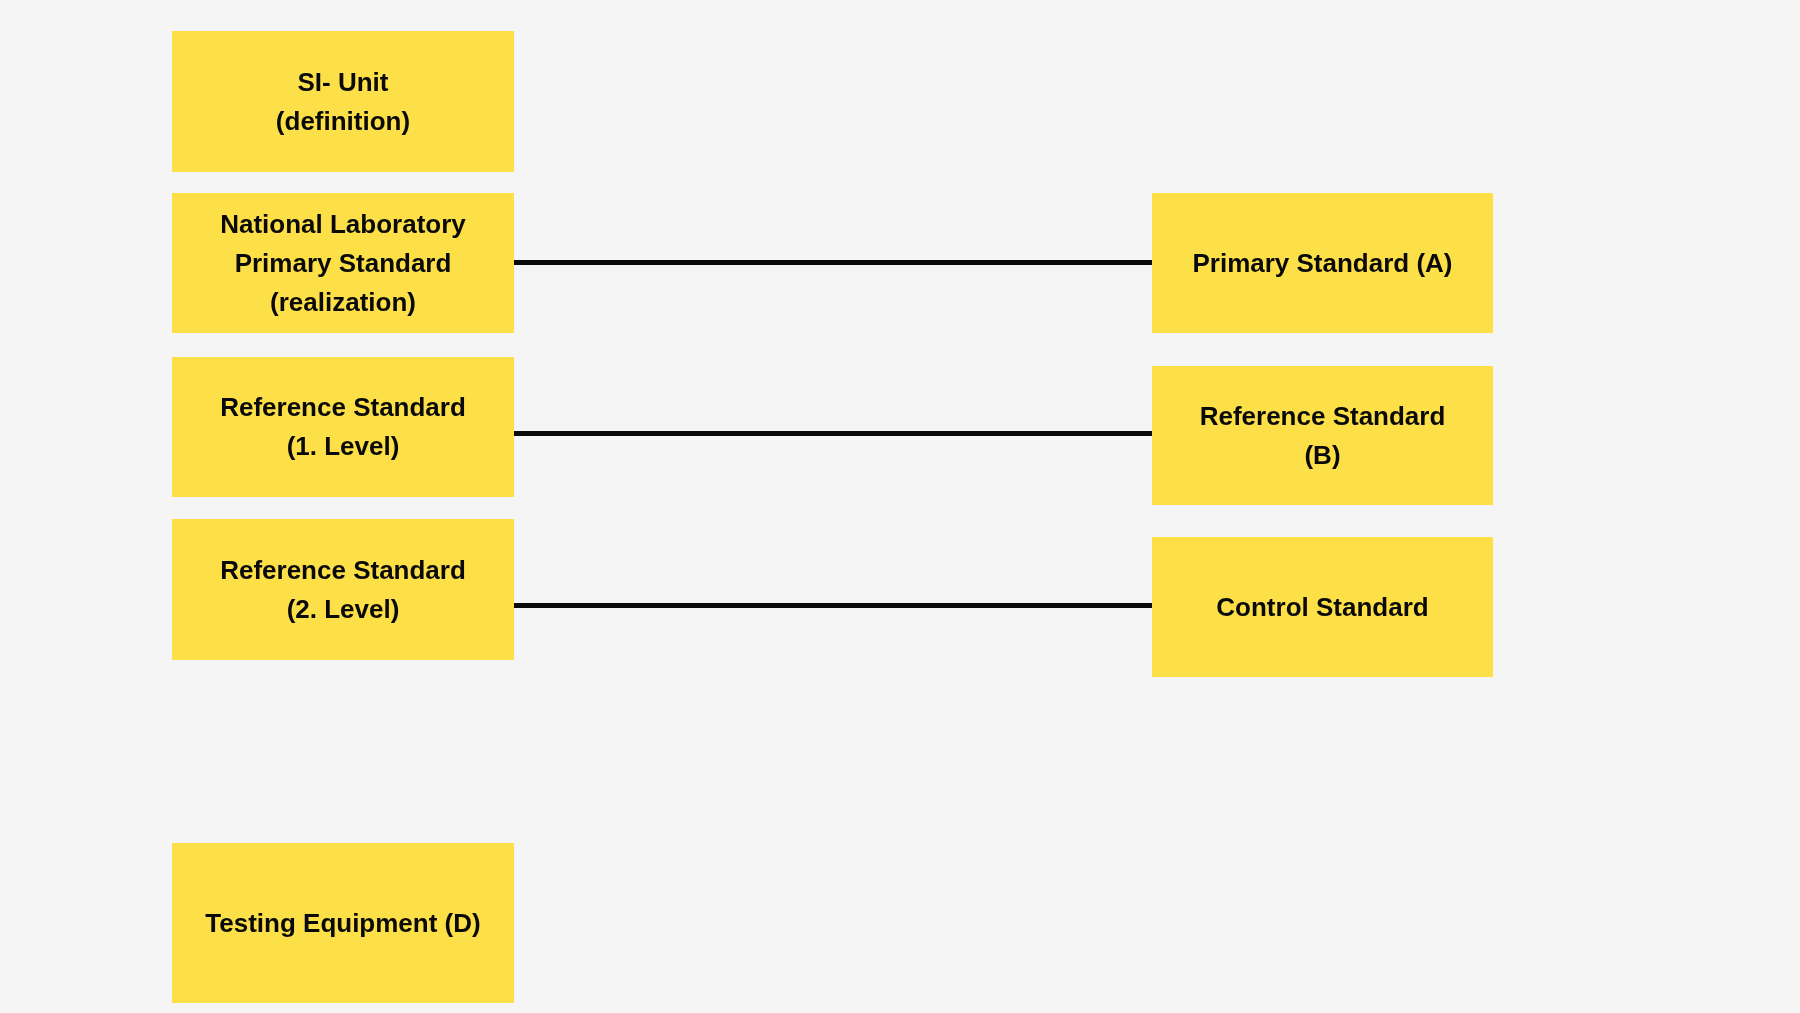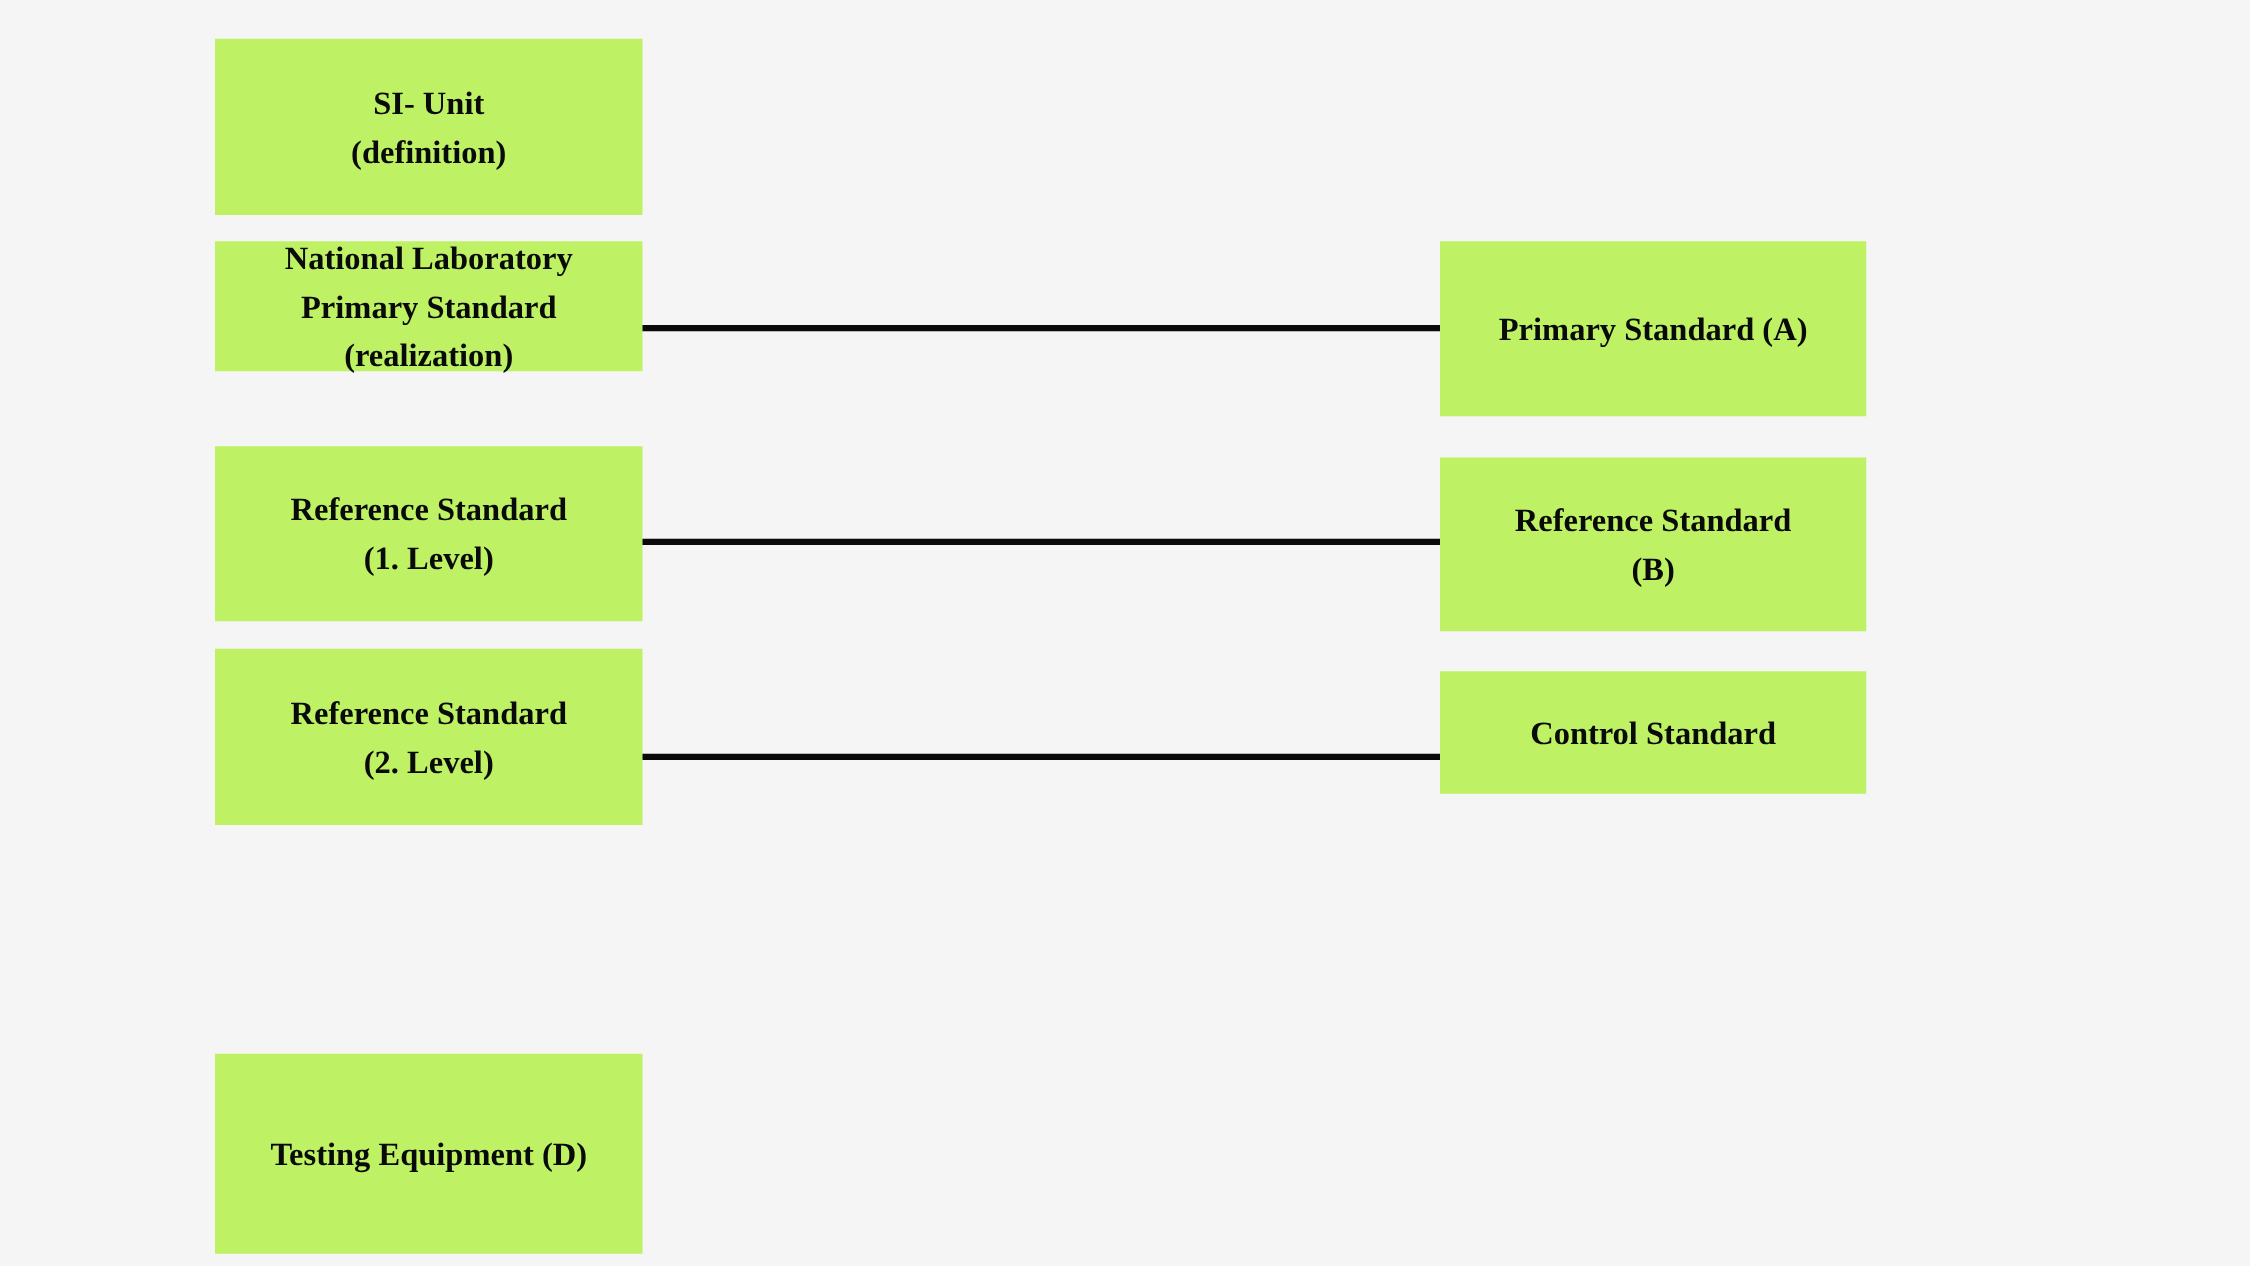--- a/index.html
+++ b/index.html
@@ -8,54 +8,53 @@
     font-family: "Liberation Sans", sans-serif;
   }
   .canvas {
     position: relative;
     width: 1800px; height: 1013px;
     background: #f5f5f5;
     overflow: hidden;
   }
   .node {
     position: absolute;
-    background: #bef264;
+    background: #fde047;
     display: flex;
     align-items: center;
     justify-content: center;
     text-align: center;
-    font-family: Liberation Serif, serif;
   }
   .node .label {
     font-weight: 700;
     font-size: 26px;
     line-height: 39px;
     color: #0a0a0a;
     white-space: pre-line;
   }
   .connector {
     position: absolute;
     height: 5px;
     background: #0a0a0a;
   }
 
   
   .col-left  { left: 172px;  width: 342px; }
   .col-right { left: 1152px; width: 341px; }
 
   .n-si-unit     { top: 31px;  height: 141px; }
-  .n-nat-lab     { top: 193px; height: 104px; }
+  .n-nat-lab     { top: 193px; height: 140px; }
   .n-ref1        { top: 357px; height: 140px; }
   .n-ref2        { top: 519px; height: 141px; }
   .n-cal-lab     { top: 682px; height: 140px; }
   .n-test-equip  { top: 843px; height: 160px; }
 
   .n-primary-a   { top: 193px; height: 140px; }
   .n-ref-b       { top: 366px; height: 139px; }
-  .n-control     { top: 537px; height: 98px; }
+  .n-control     { top: 537px; height: 140px; }
 
   .c1 { top: 260px; left: 514px; width: 638px; }
   .c2 { top: 431px; left: 514px; width: 638px; }
   .c3 { top: 603px; left: 514px; width: 638px; }
 </style>
 </head>
 <body>
 
 <div class="canvas">
 

